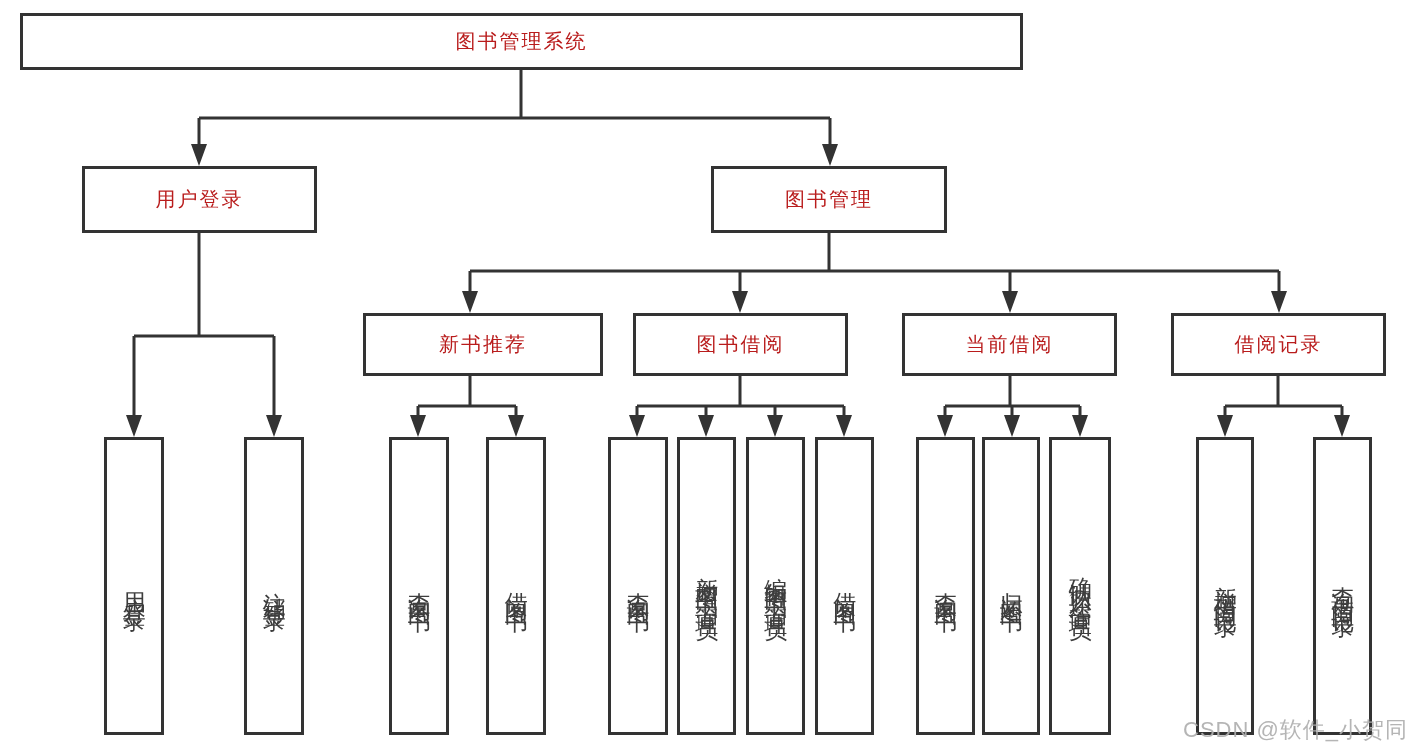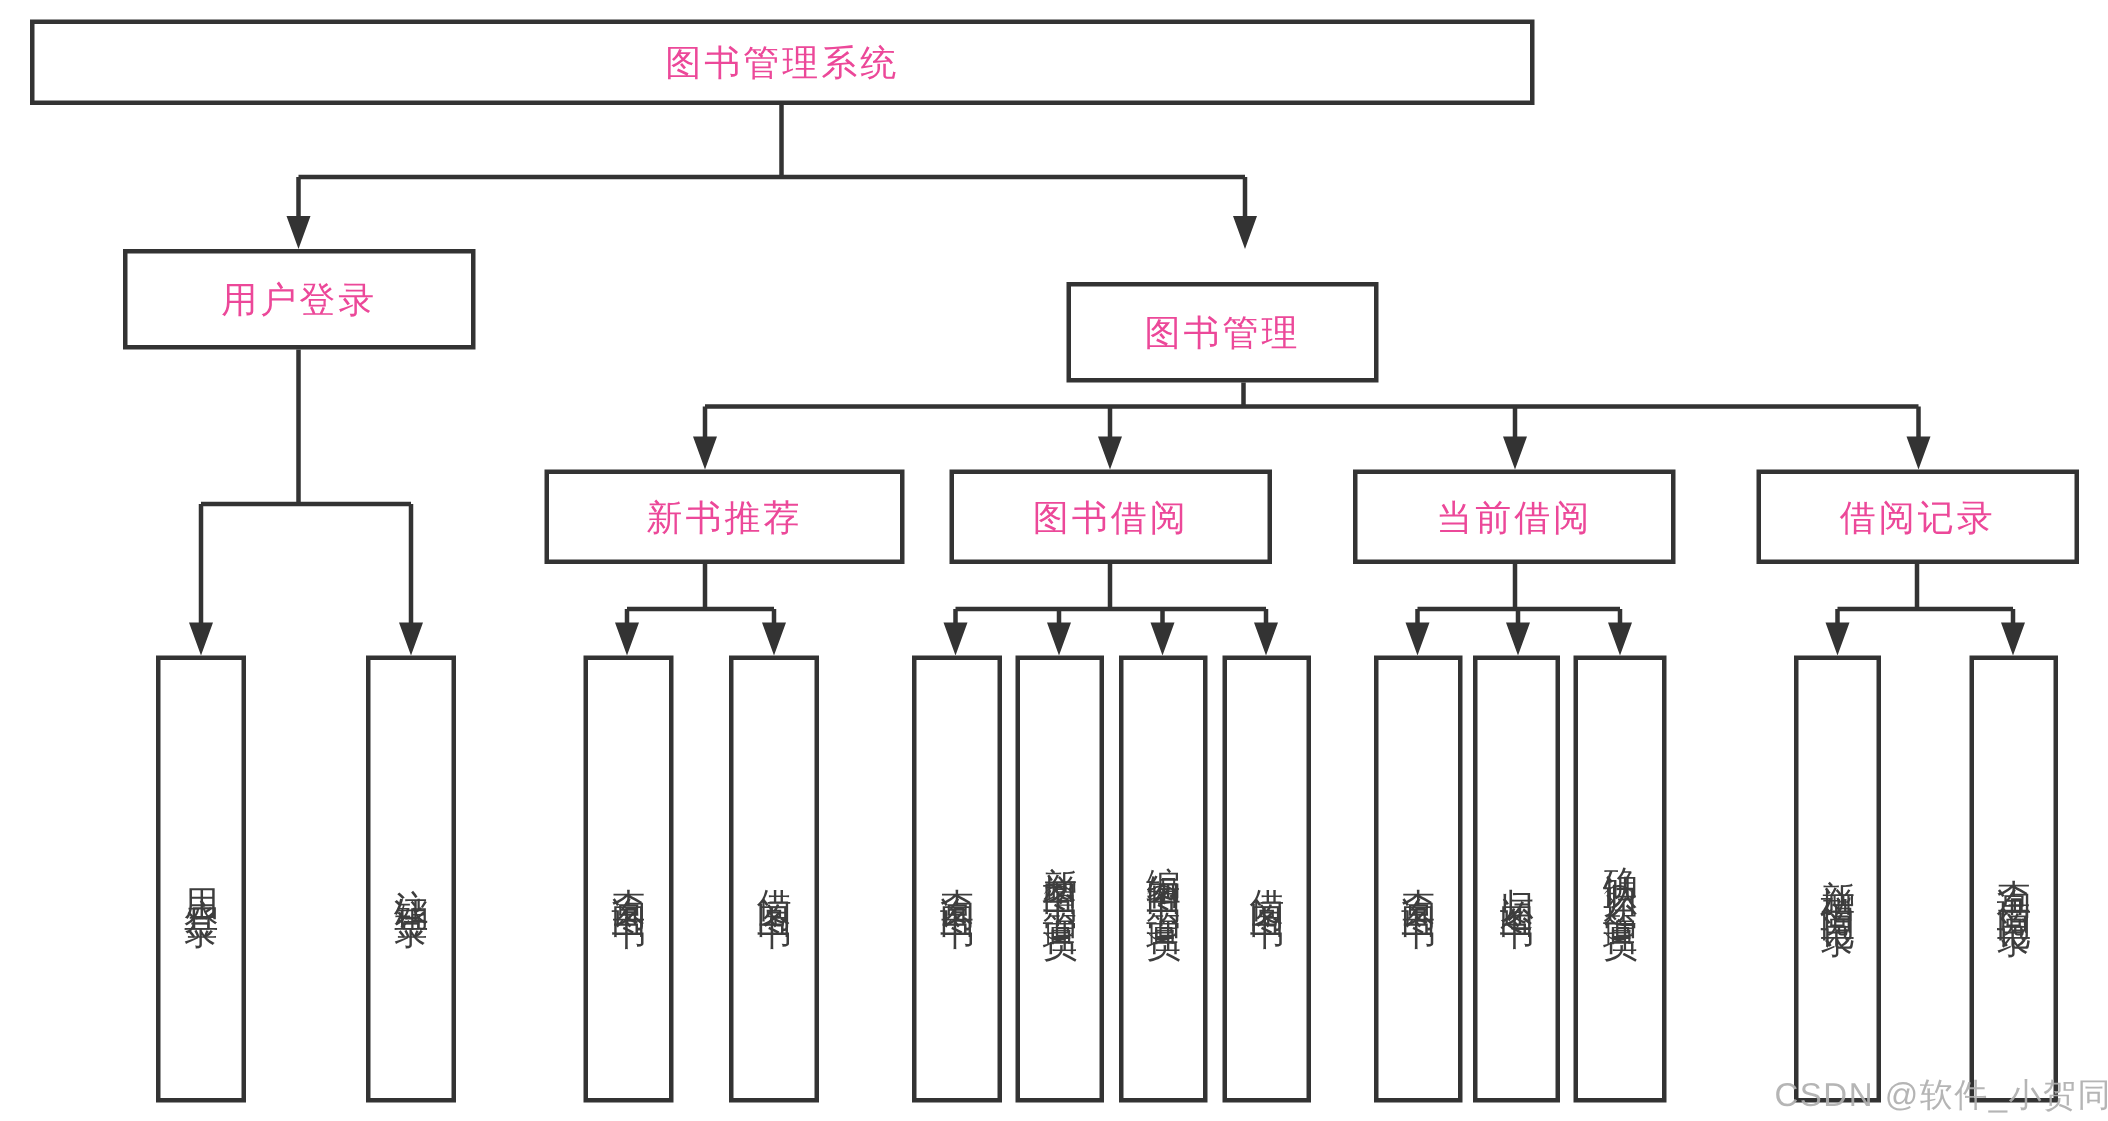--- a/index.html
+++ b/index.html
@@ -5,21 +5,21 @@
   html,body{margin:0;padding:0;}
   body{
     width:1405px;height:747px;position:relative;background:#ffffff;
     font-family:"Liberation Sans","DejaVu Sans",sans-serif;
     overflow:hidden;
   }
   #connectors{position:absolute;left:0;top:0;z-index:0;}
   .hbox{
     position:absolute;box-sizing:border-box;background:#fff;
     border:3px solid #333;display:flex;align-items:center;justify-content:center;
-    font-size:24px;color:#ec4899;letter-spacing:2px;z-index:1;
+    font-size:20px;color:#b91c1c;letter-spacing:2px;z-index:1;
   }
   .vbox{
     position:absolute;box-sizing:border-box;background:#fff;
     border:3px solid #333;top:437px;height:298px;z-index:1;
     writing-mode:vertical-rl;text-orientation:mixed;
     display:flex;align-items:center;justify-content:center;
     font-size:23px;color:#3d3d3d;letter-spacing:6px;line-height:1.1;
   }
   .watermark{
     position:absolute;left:1183px;top:715px;z-index:5;
@@ -51,21 +51,21 @@
     M629 415 L645 415 L637 437 Z  M698 415 L714 415 L706 437 Z
     M767 415 L783 415 L775 437 Z  M836 415 L852 415 L844 437 Z
     M937 415 L953 415 L945 437 Z  M1004 415 L1020 415 L1012 437 Z
     M1072 415 L1088 415 L1080 437 Z
     M1217 415 L1233 415 L1225 437 Z  M1334 415 L1350 415 L1342 437 Z"></path>
 </svg>
 
 <div class="hbox" style="left:20px;top:13px;width:1003px;height:57px;">图书管理系统</div>
 
 <div class="hbox" style="left:82px;top:166px;width:235px;height:67px;">用户登录</div>
-<div class="hbox" style="left:711px;top:166px;width:208px;height:67px;margin-top:22px;">图书管理</div>
+<div class="hbox" style="left:711px;top:166px;width:236px;height:67px;">图书管理</div>
 
 <div class="hbox" style="left:363px;top:313px;width:240px;height:63px;">新书推荐</div>
 <div class="hbox" style="left:633px;top:313px;width:215px;height:63px;font-family:Liberation Mono, monospace;">图书借阅</div>
 <div class="hbox" style="left:902px;top:313px;width:215px;height:63px;text-align:center;">当前借阅</div>
 <div class="hbox" style="left:1171px;top:313px;width:215px;height:63px;">借阅记录</div>
 
 <div class="vbox" style="left:104px;width:60px;">用户登录</div>
 <div class="vbox" style="left:244px;width:60px;">注销登录</div>
 
 <div class="vbox" style="left:389px;width:60px;">查询图书</div>

